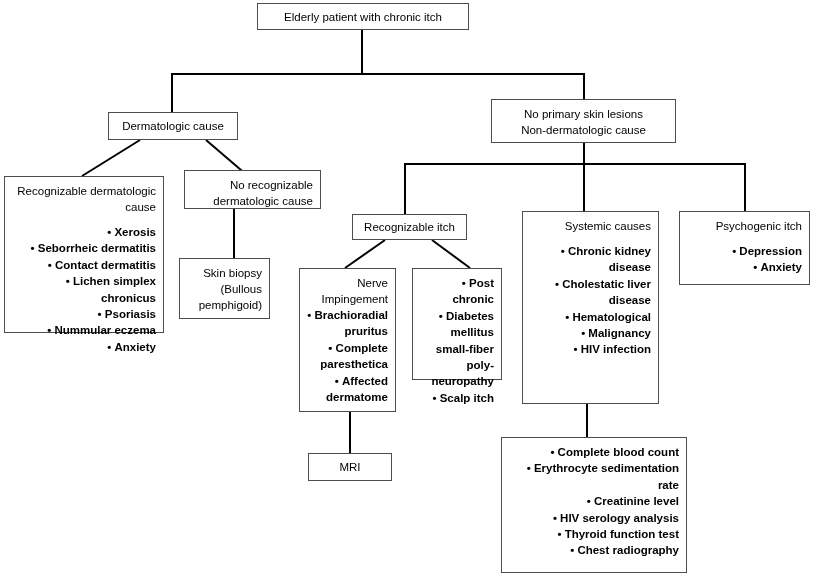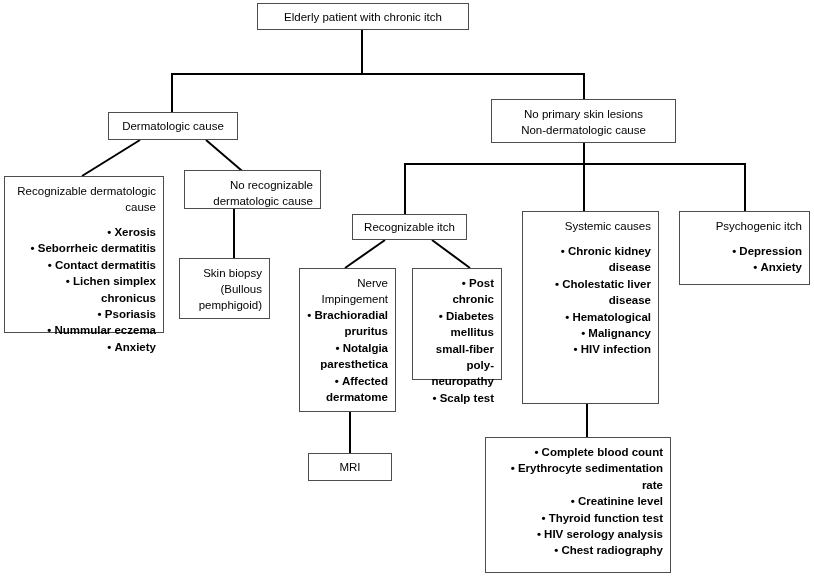--- a/index.html
+++ b/index.html
@@ -150,30 +150,30 @@
   </div>
 
   <div class="node center" style="left:352px; top:214px; width:115px; height:26px;">
     <span class="node-title">Recognizable itch</span>
   </div>
 
   <div class="node left" style="left:299px; top:268px; width:97px; height:144px;">
     <div class="node-title">Nerve Impingement</div>
     <ul class="items">
       <li>Brachioradial pruritus</li>
-      <li>Notalgia paresthetica</li>
+      <li>Complete paresthetica</li>
       <li>Affected dermatome</li>
     </ul>
   </div>
 
   <div class="node left" style="left:412px; top:268px; width:90px; height:112px;">
     <ul class="items">
       <li>Post chronic</li>
       <li>Diabetes mellitus small-fiber poly-neuropathy</li>
-      <li>Scalp test</li>
+      <li>Scalp itch</li>
     </ul>
   </div>
 
   <div class="node center" style="left:308px; top:453px; width:84px; height:28px;">
     <span class="node-title">MRI</span>
   </div>
 
   <div class="node left" style="left:522px; top:211px; width:137px; height:193px;">
     <div class="node-title">Systemic causes</div>
     <div class="gap"></div>
@@ -188,24 +188,24 @@
 
   <div class="node left" style="left:679px; top:211px; width:131px; height:74px;">
     <div class="node-title">Psychogenic itch</div>
     <div class="gap"></div>
     <ul class="items">
       <li>Depression</li>
       <li>Anxiety</li>
     </ul>
   </div>
 
-  <div class="node left" style="left:485px; top:437px; width:186px; height:136px;">
+  <div class="node left" style="left:501px; top:437px; width:186px; height:136px;">
     <ul class="items">
       <li>Complete blood count</li>
       <li>Erythrocyte sedimentation rate</li>
       <li>Creatinine level</li>
+      <li>HIV serology analysis</li>
       <li>Thyroid function test</li>
-      <li>HIV serology analysis</li>
       <li>Chest radiography</li>
     </ul>
   </div>
 
 </div>
 
 </body></html>

